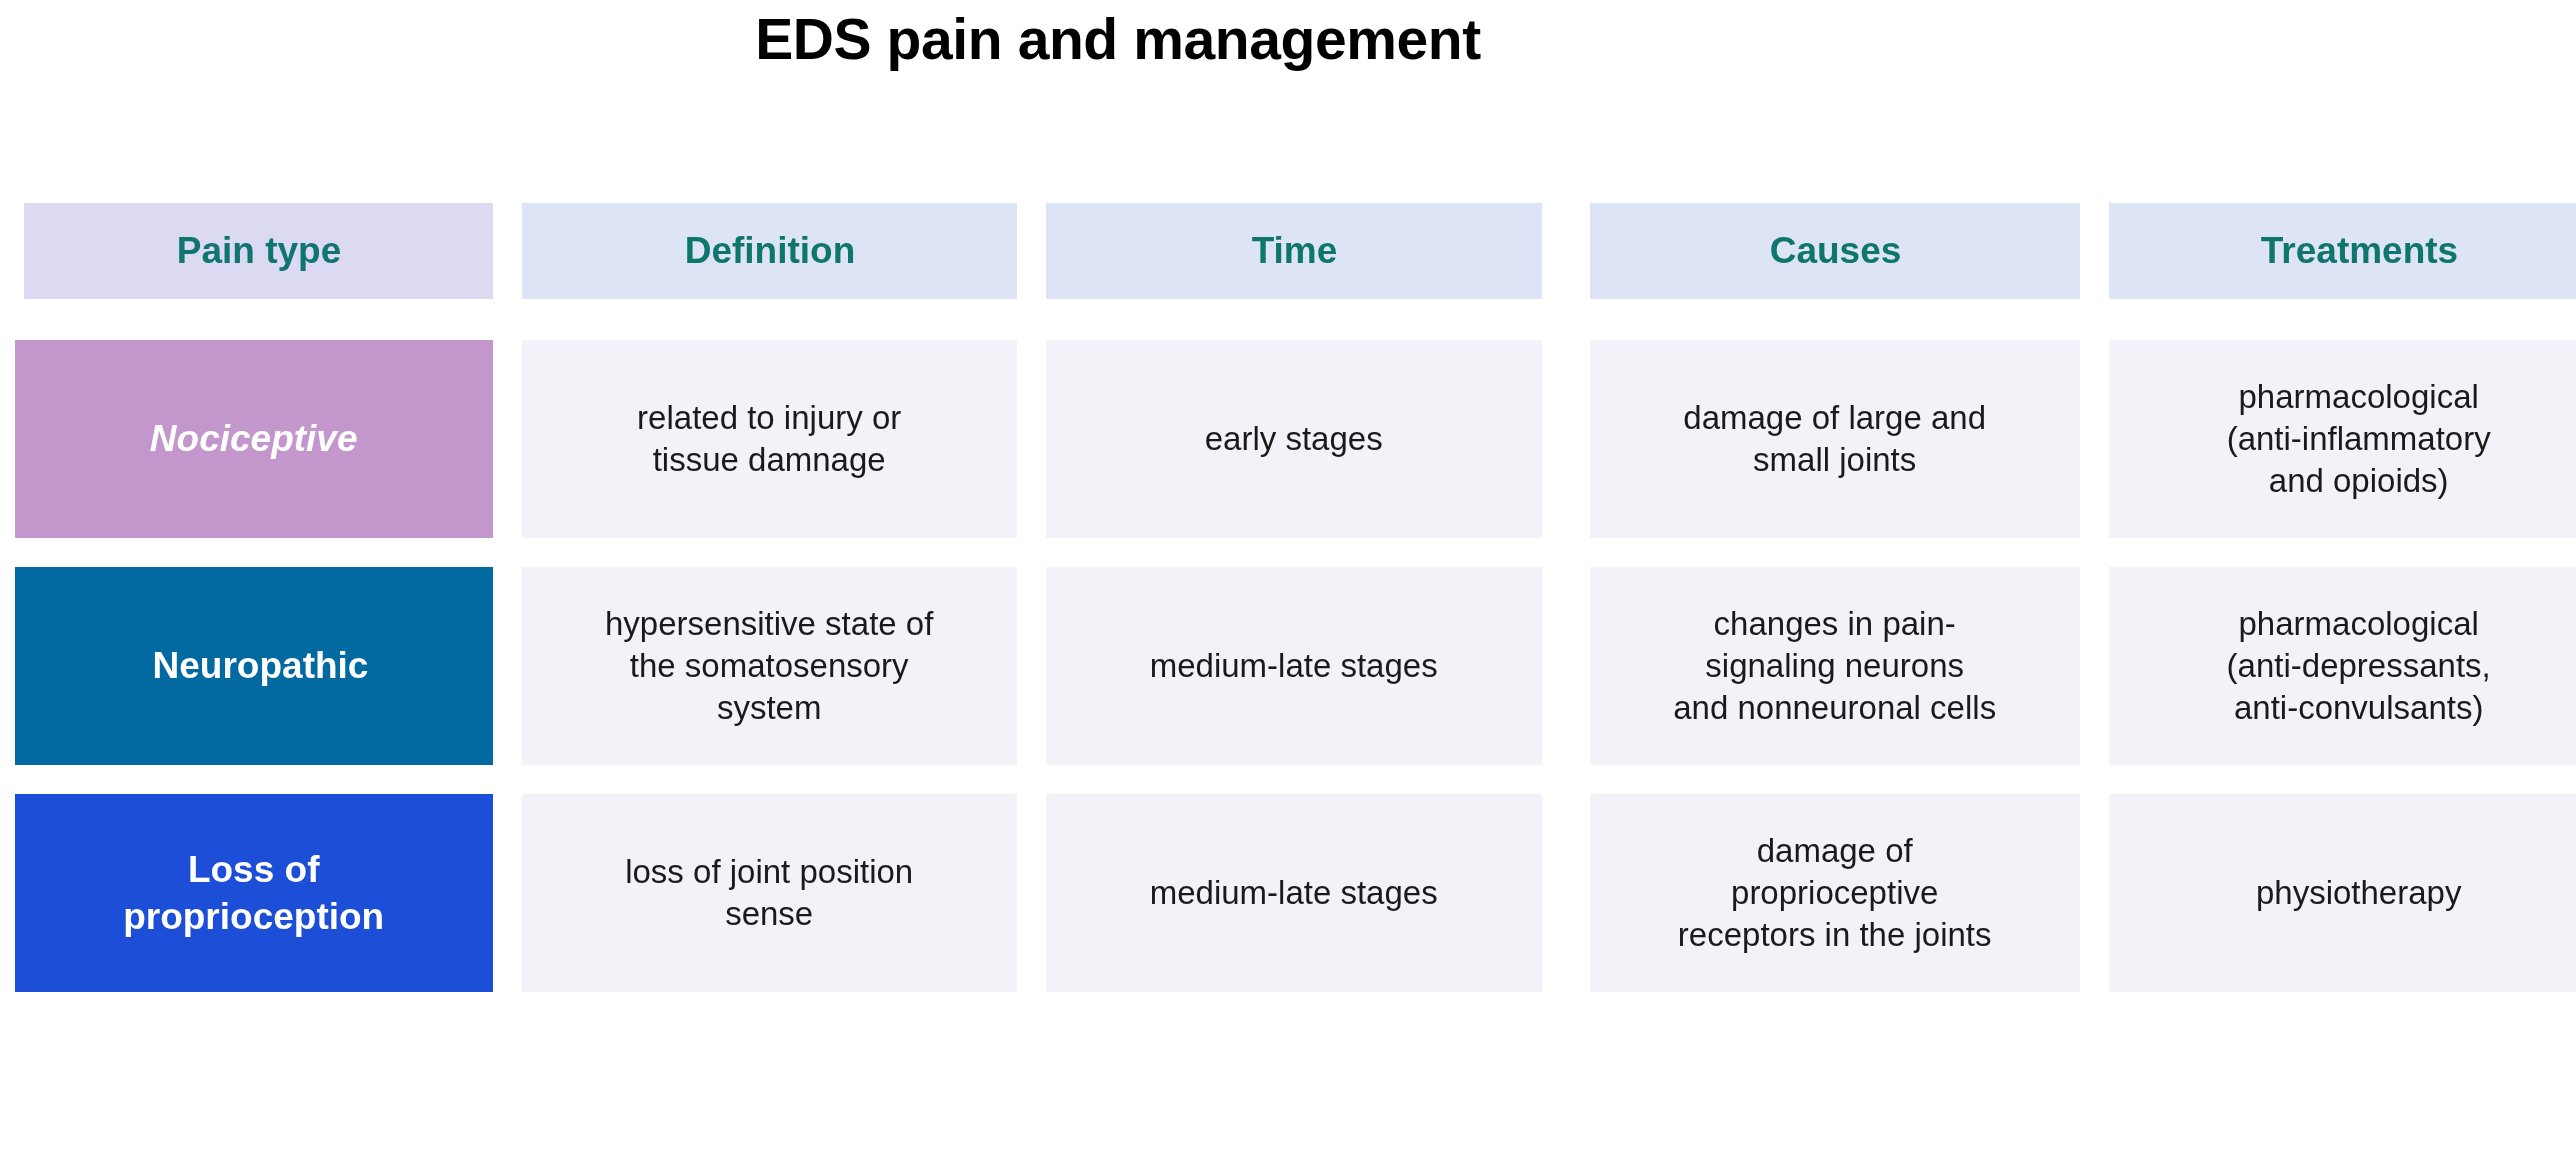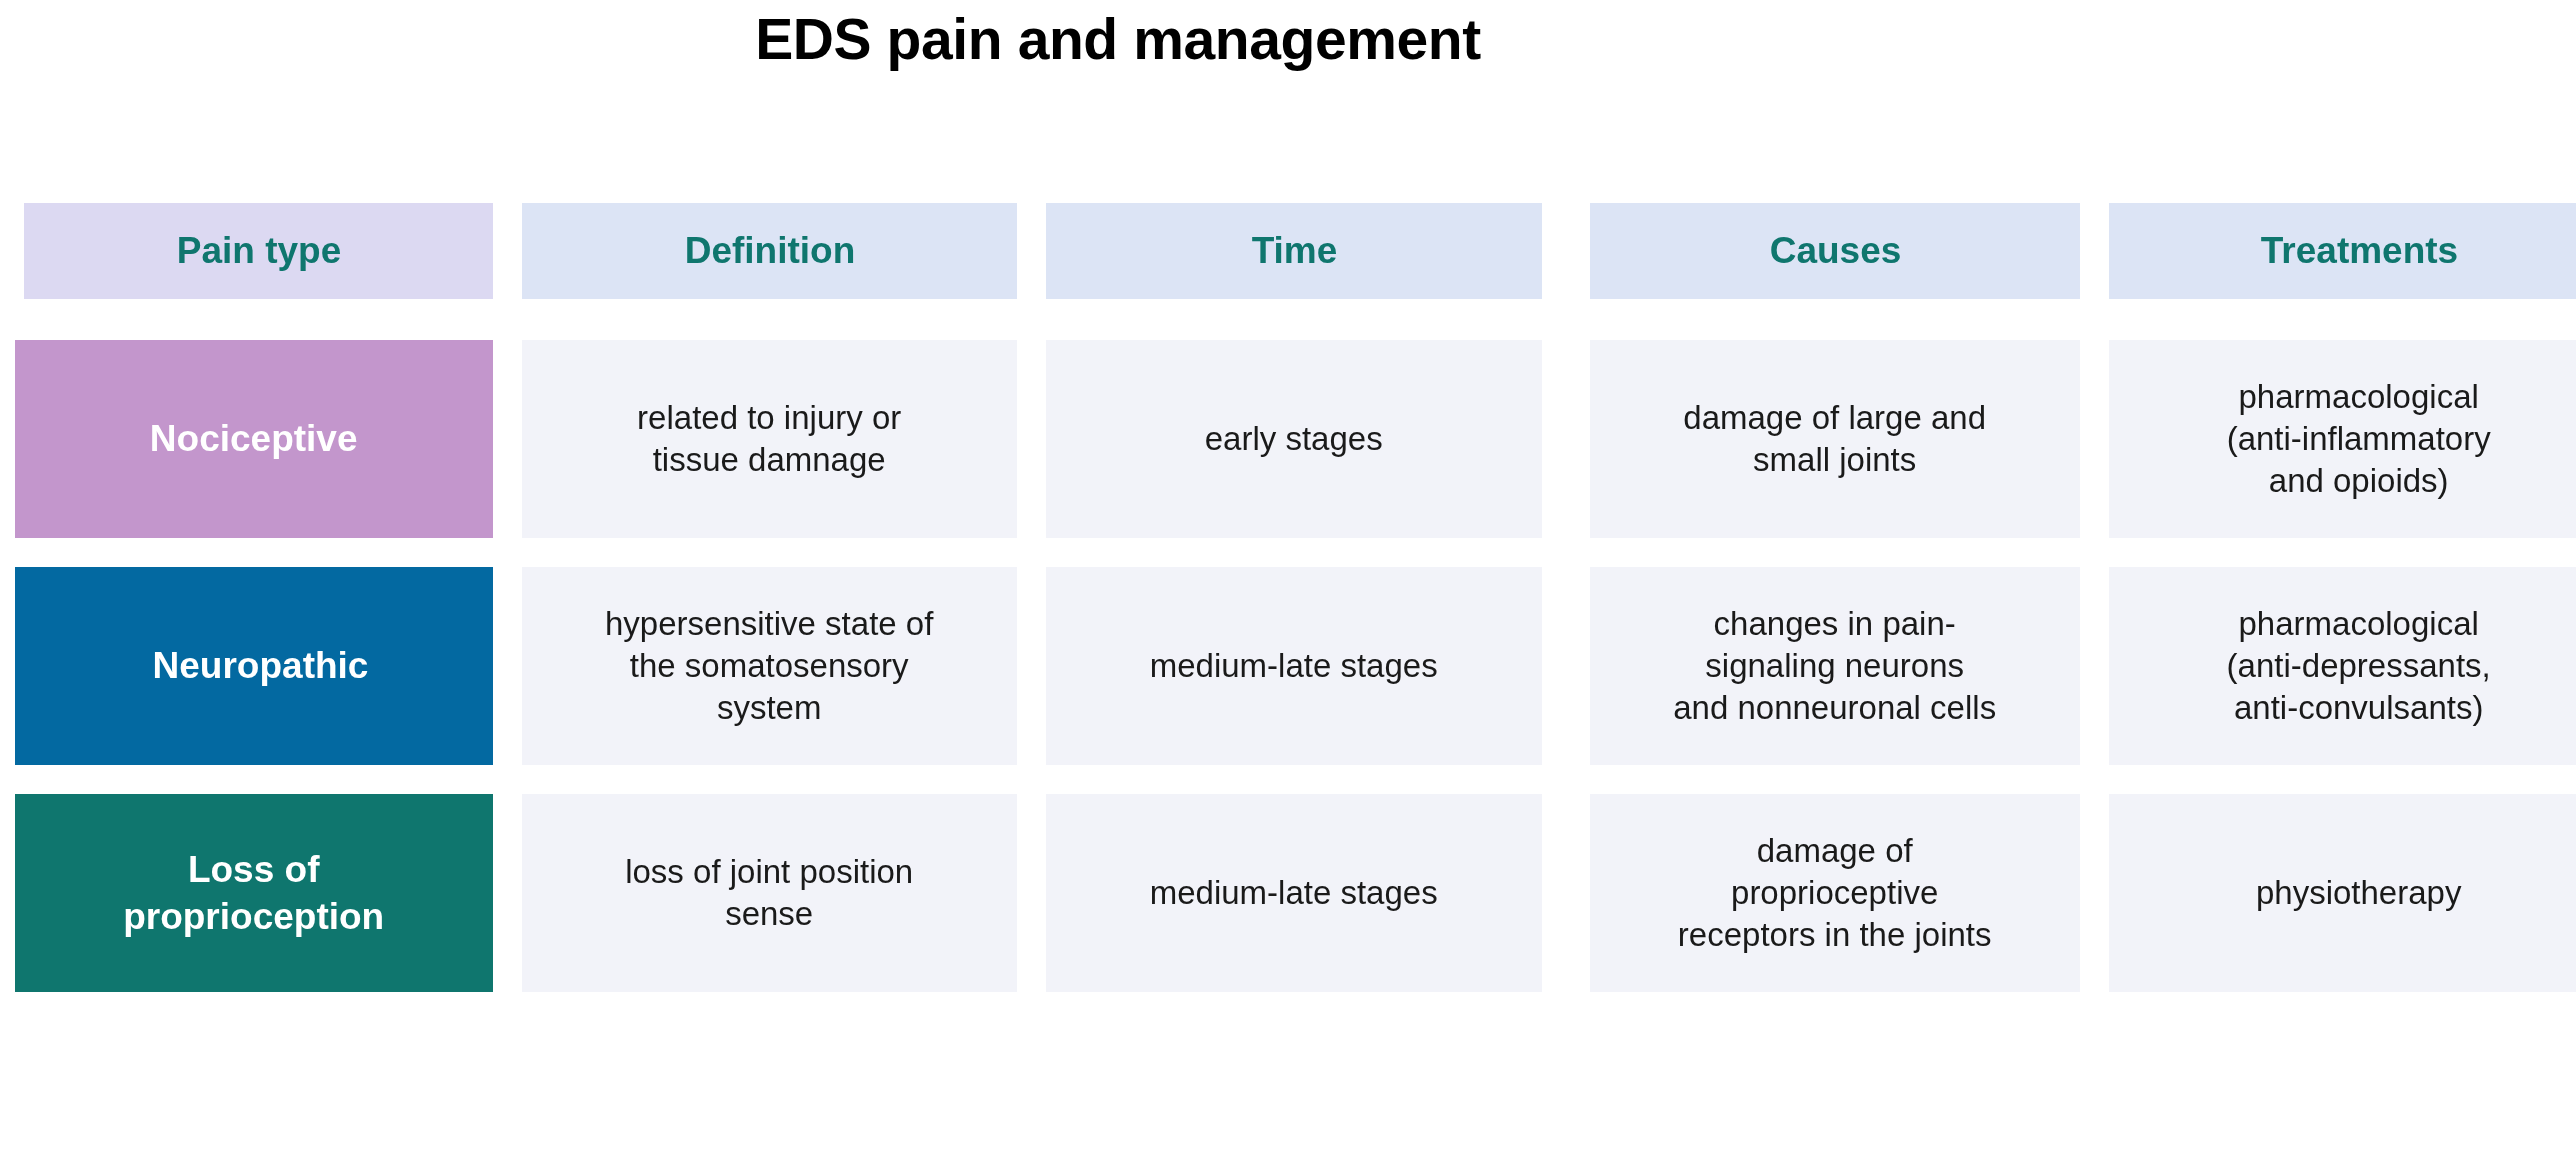--- a/index.html
+++ b/index.html
@@ -94,23 +94,23 @@
   .cell.header.col-4 {
     background: #DCE4F5;
   }
 
   
   .cell.rowlabel {
     font-size: 37px;
     font-weight: bold;
     color: #ffffff;
   }
-  .cell.rowlabel.tone-1 { background: #C396CC; }
+  .cell.rowlabel.tone-1 { background: #C396CC; font-style: italic; }
   .cell.rowlabel.tone-2 { background: #0369a1; padding-left: 25px; }
-  .cell.rowlabel.tone-3 { background: #0f766e; }
+  .cell.rowlabel.tone-3 { background: #1d4ed8; }
 
   
   .cell.data {
     background: #F2F3F9;
     font-size: 33px;
     font-weight: normal;
     color: #1a1a1a;
   }
 
   .cell-text {

